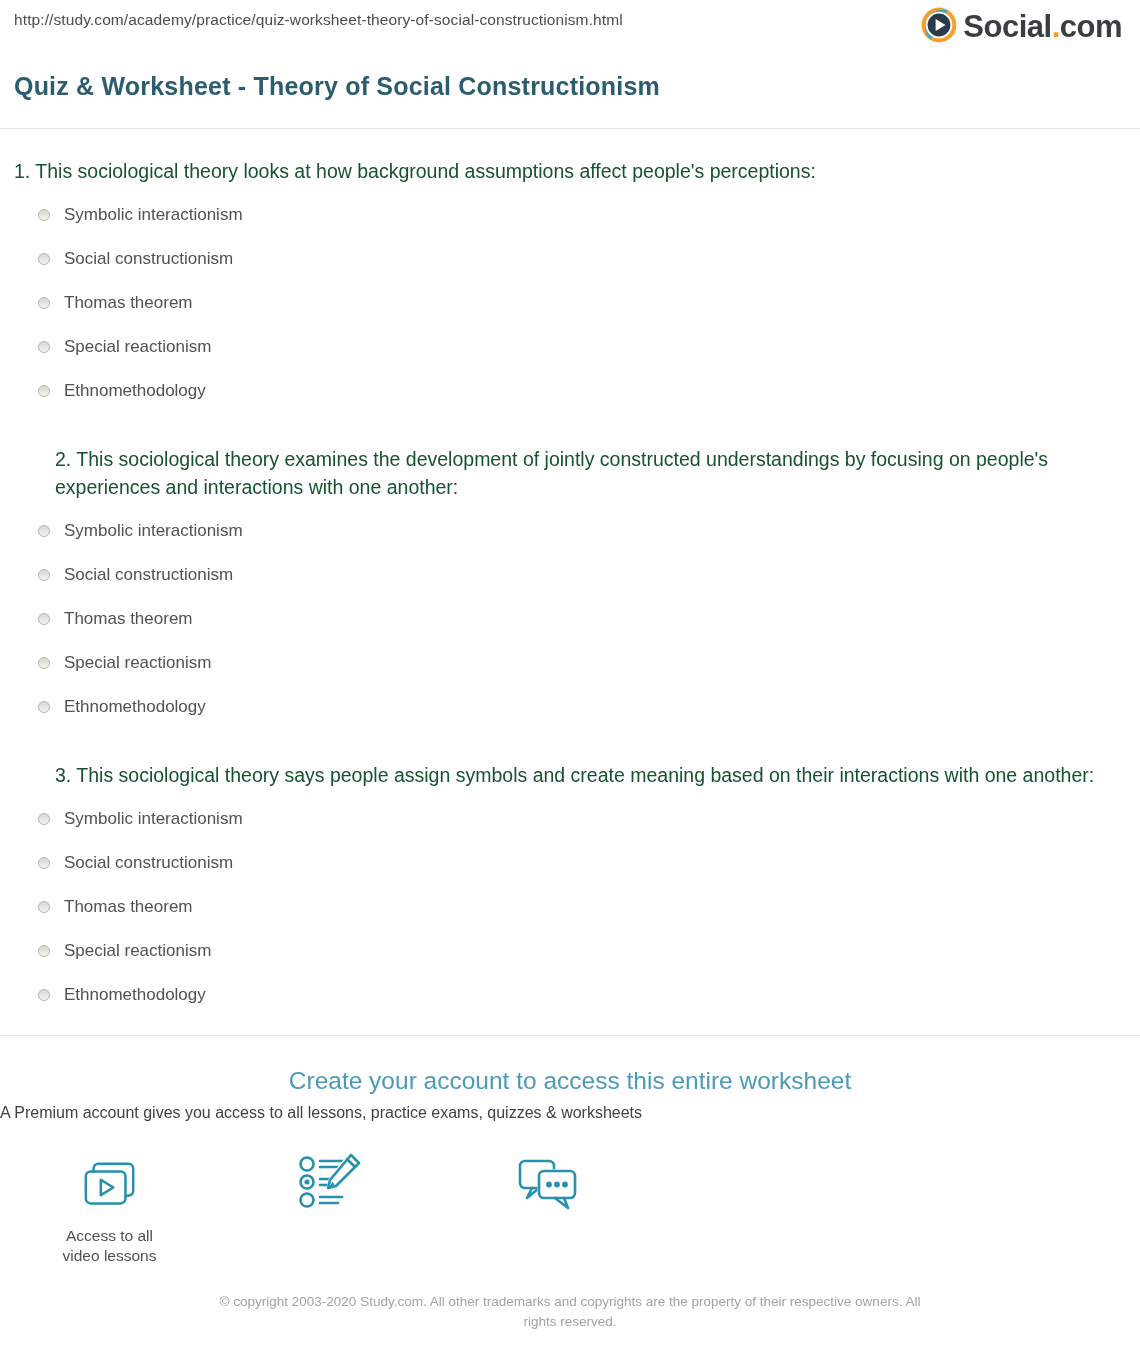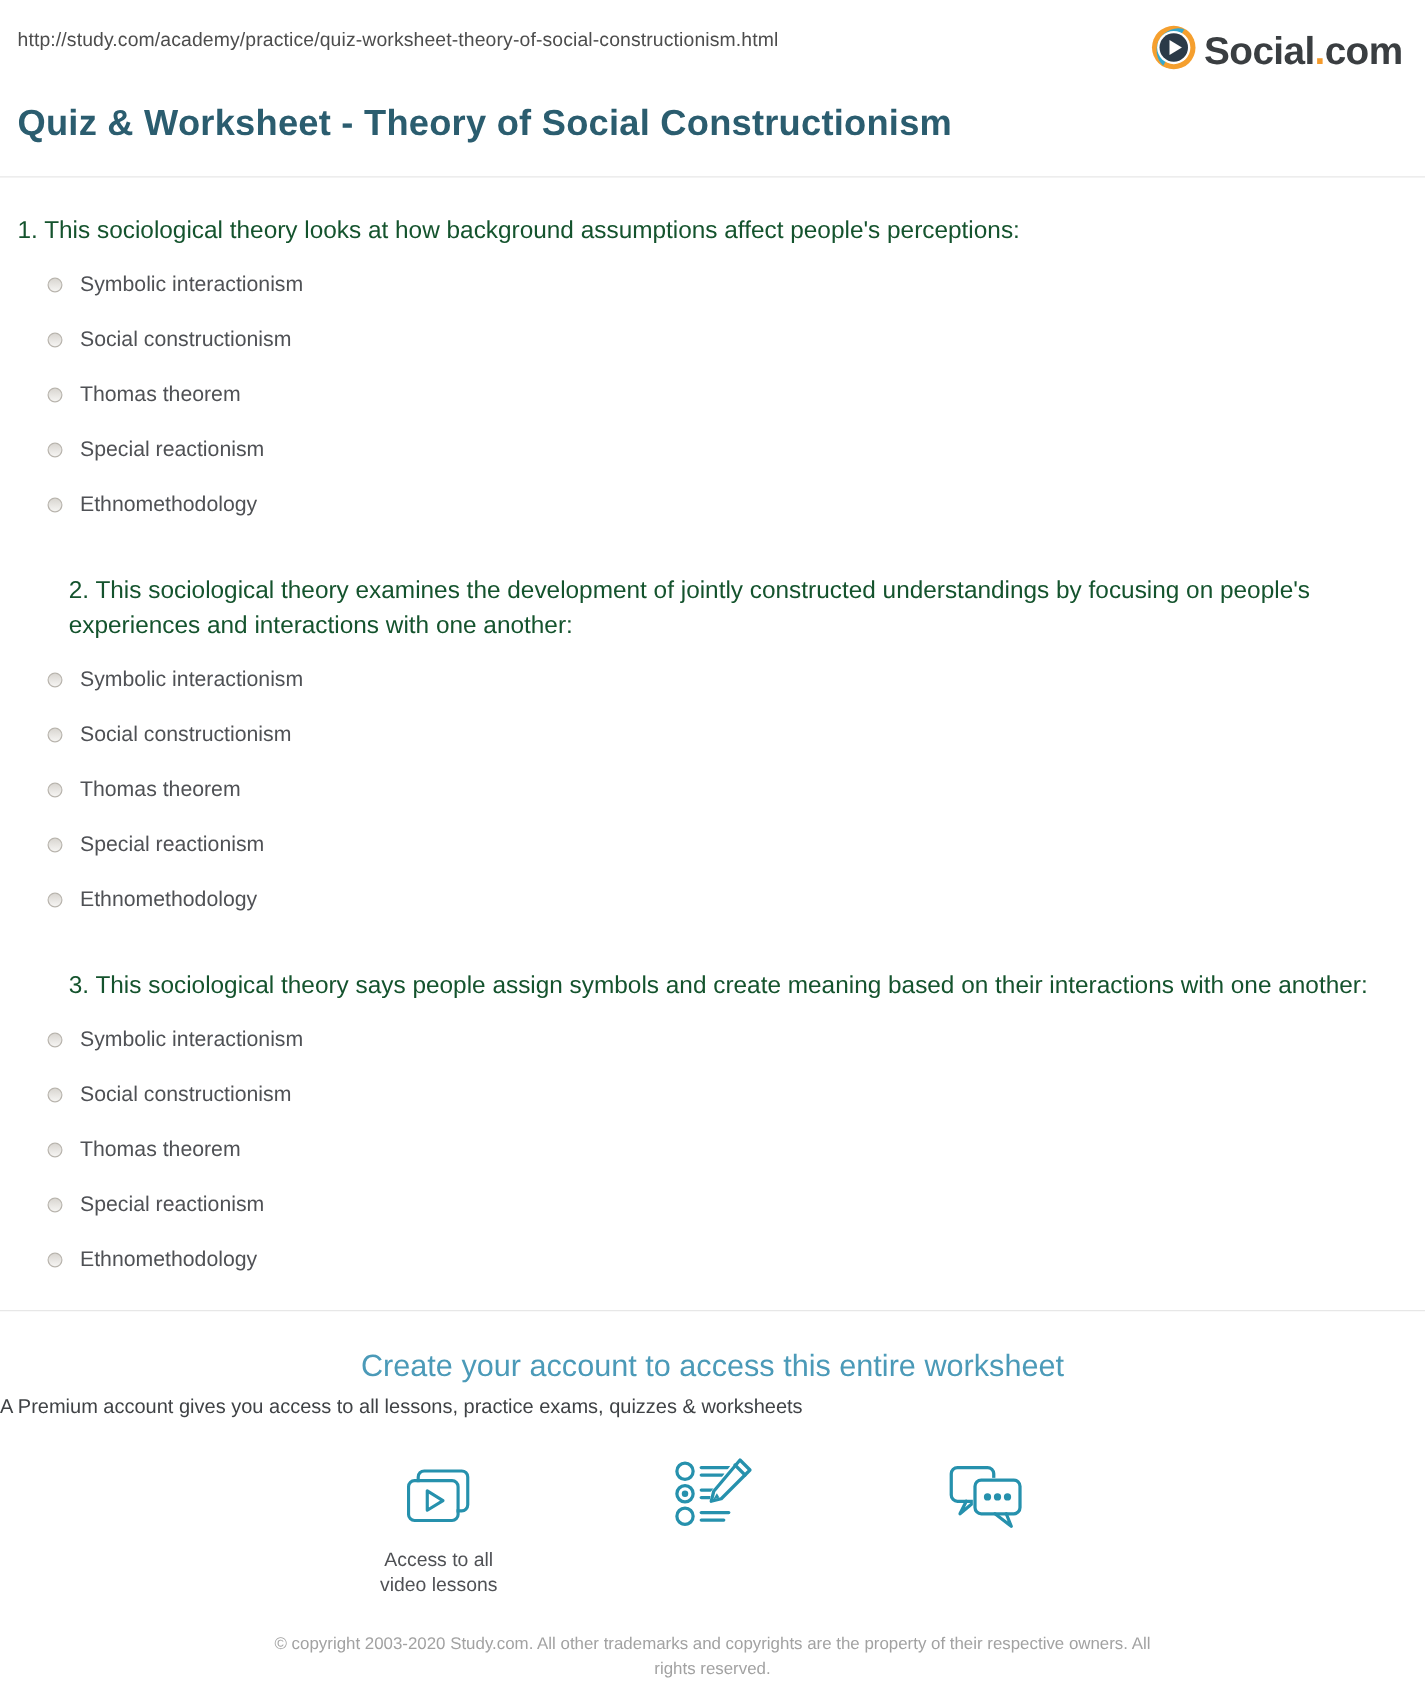--- a/index.html
+++ b/index.html
@@ -7,37 +7,37 @@
   body {
     width: 1140px;
     min-height: 1357px;
     margin: 0 auto;
     font-family: "Liberation Sans", "DejaVu Sans", sans-serif;
     color: #454545;
     position: relative;
   }
 
   
-  .header { position: relative; height: 50px; margin-top: 13px; }
+  .header { position: relative; height: 50px; }
   .url-text {
     position: absolute; top: 11px; left: 14px;
     font-size: 15.5px; color: #4d4d4d; letter-spacing: 0.1px;
   }
   .logo {
     position: absolute; top: 6px; right: 18px;
     display: flex; align-items: center; gap: 5px;
     cursor: pointer;
   }
   .logo-text { font-size: 31px; font-weight: 700; color: #3a3e41; letter-spacing: -0.5px; }
   .logo-text .dot { color: #f59b2c; }
 
   
   .page-title {
     margin: 16px 14px 0 14px;
-    font-size: 29px; font-weight: 700; color: #2b5d6f;
+    font-size: 25px; font-weight: 700; color: #2b5d6f;
     line-height: 40px; letter-spacing: 0.2px;
   }
   .divider {
     border: none; border-top: 1px solid #e7e7e7;
     margin: 22px 0 0 0;
   }
 
   
   .question-block { margin: 0 20px 0 14px; }
   .question-text {
@@ -68,21 +68,21 @@
     margin-top: 28px; text-align: center;
     font-size: 24.5px; font-weight: 400; color: #4b9ab8;
     line-height: 34px;
   }
   .promo-sub {
     margin-top: 4px; text-align: left;
     font-size: 16px; color: #3f4245; line-height: 22px;
   }
   .features {
     margin-top: 30px;
-    display: flex; justify-content: center;
+    display: flex; 
   }
   .feature-col { width: 219px; text-align: center; }
   .feature-icon { height: 58px; display: flex; align-items: flex-end; justify-content: center; }
   .feature-icon svg { display: block; }
   .feature-label {
     margin-top: 14px;
     font-size: 15.5px; color: #4f5155; line-height: 20px;
   }
   .copyright {
     margin: 26px auto 0 auto; width: 730px;

